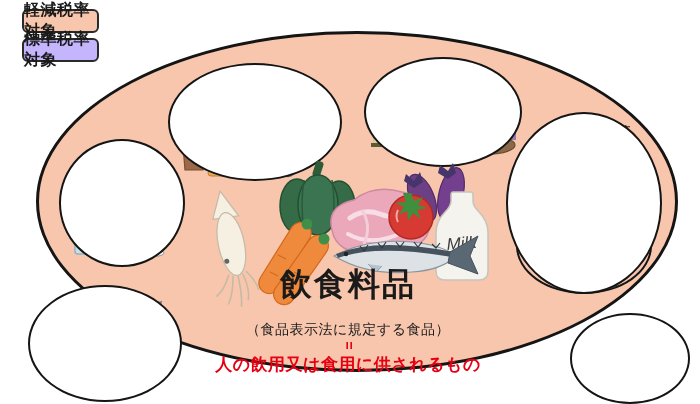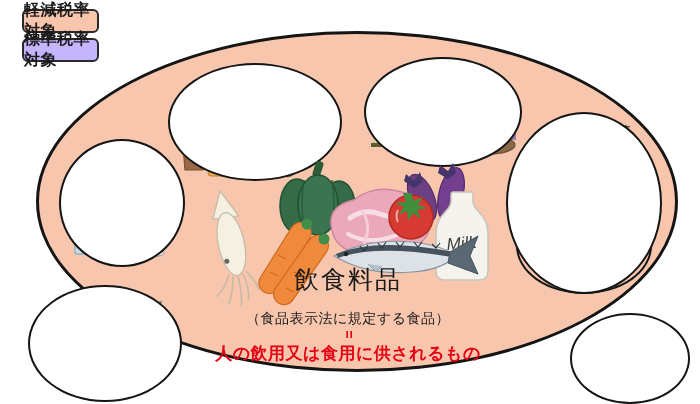--- a/index.html
+++ b/index.html
@@ -41,21 +41,21 @@
   #asset .note { font-size:9px; vertical-align:super; }
   #pharma    { left:570px; top:313px; width:120px; height:91px; z-index:3; }
   #pharma .lbl { top:6px; font-size:12.5px; }
 
   .shape-fill { position:absolute; inset:0; border-radius:50%; }
 
   
   #foods-svg { position:absolute; left:200px; top:160px; z-index:2; }
   .center-text { position:absolute; left:198px; top:263px; width:300px;
                  text-align:center; z-index:3; }
-  .center-text .title    { font-size:25px; font-weight:normal; letter-spacing:2px; }
+  .center-text .title    { font-size:32px; font-weight:bold; letter-spacing:2px; }
   .center-text .subtitle { font-size:14px; margin-top:14px; letter-spacing:0.5px; }
   .center-text .equals   { height:13px; line-height:11px; color:#e60012; }
   .center-text .equals span { display:inline-block; transform:rotate(90deg);
                  font-weight:bold; font-size:14px; }
   .center-text .definition { font-size:17px; font-weight:bold; color:#e60012;
                  margin-top:1px; letter-spacing:0.5px; }
 </style>
 </head>
 <body>
 

